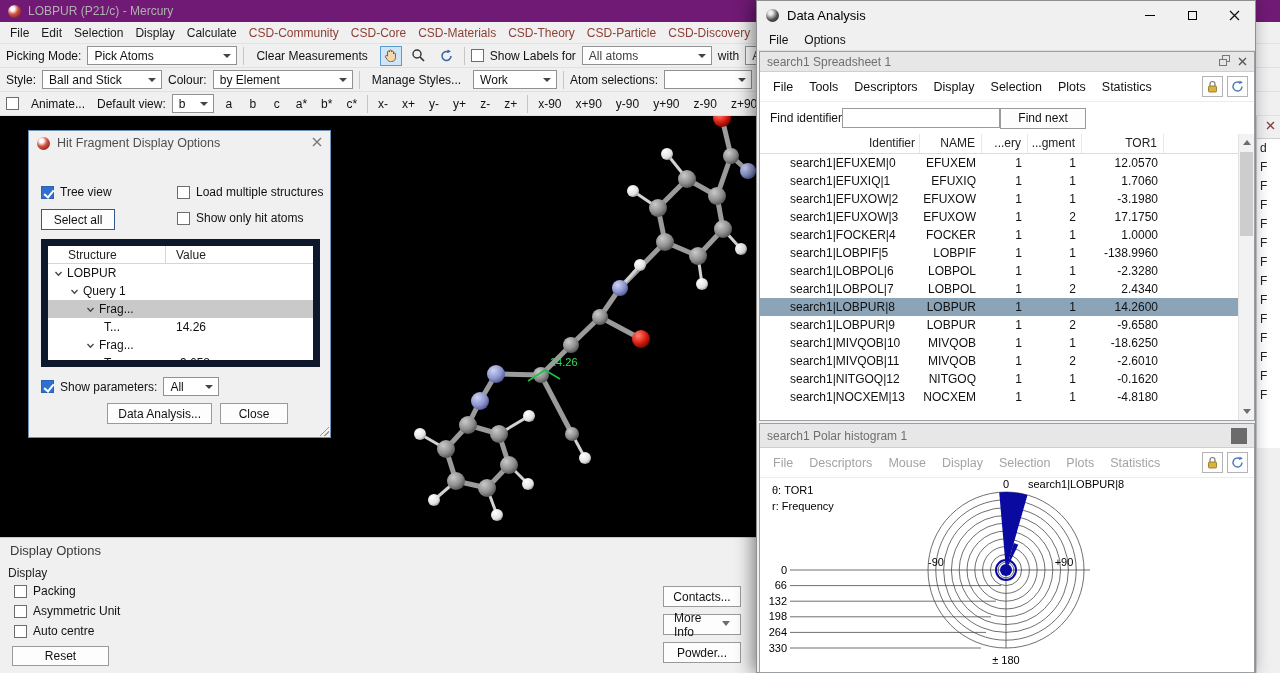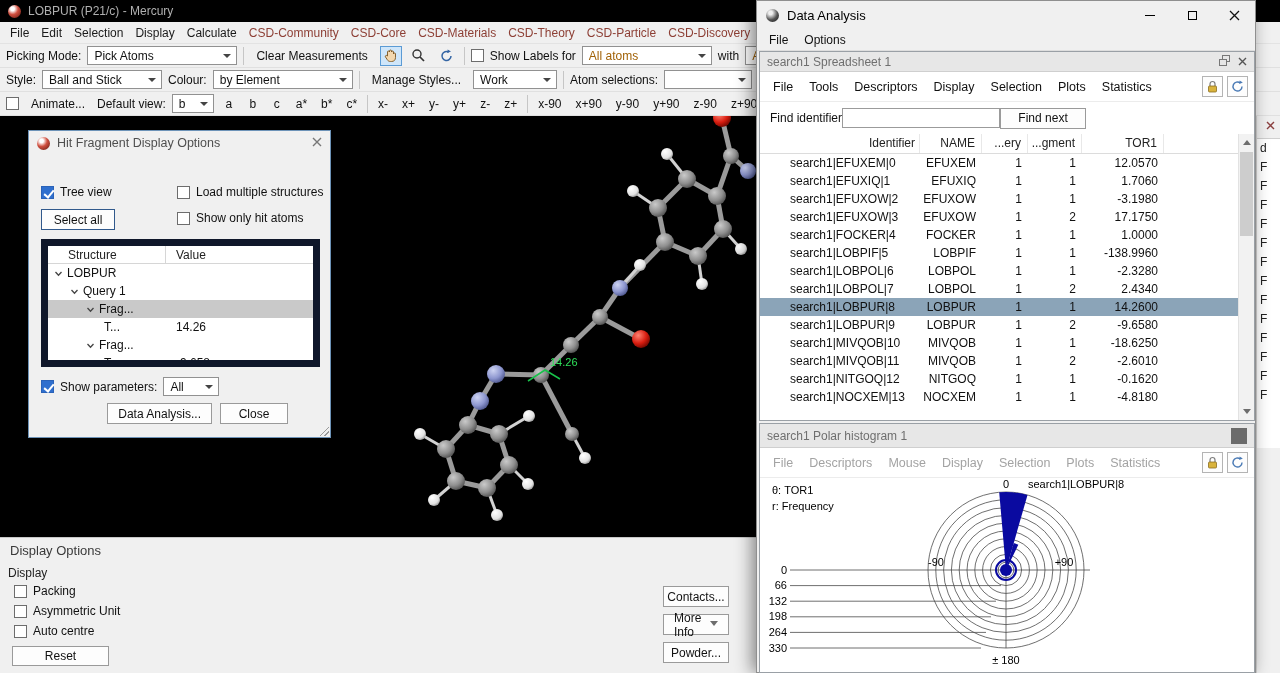--- a/index.html
+++ b/index.html
@@ -1,31 +1,31 @@
 <!DOCTYPE html>
 <html><head>
 <meta charset="utf-8">
 <style>
 * { margin:0; padding:0; box-sizing:border-box; }
 body { font-family:"Liberation Sans", sans-serif; background:#ddd; }
 #screen { position:relative; width:1280px; height:673px; overflow:hidden; background:#f0f0f0; font-size:12px; color:#111; }
 
 
 #mercury { position:absolute; inset:0; }
-.m-titlebar { height:22px; background:#000000; color:#b0b0b0; display:flex; align-items:center; gap:7px; padding:0 8px; font-size:12px; }
+.m-titlebar { height:22px; background:#701a75; color:#b0b0b0; display:flex; align-items:center; gap:7px; padding:0 8px; font-size:12px; }
 .m-appicon { width:13px; height:13px; border-radius:50%; flex:none;
   background:radial-gradient(circle at 35% 30%, #fff 0 15%, #d05040 45%, #5a120a 100%); }
 .m-menubar { height:22px; background:#f0f0f0; display:flex; align-items:center; padding:0 4px; border-bottom:1px solid #e3e3e3; }
 .menugroup { display:contents; }
 .m-menu { padding:2px 6px; color:#1a1a1a; white-space:nowrap; }
 .m-menu.csd { color:#8d3f35; }
 .m-toolbar { height:24px; background:#f0f0f0; display:flex; align-items:center; gap:6px; padding:0 6px; border-bottom:1px solid #e0e0e0; white-space:nowrap; overflow:hidden; }
 .combo { background:#fff; border:1px solid #919191; height:19px; display:inline-flex; align-items:center; padding:0 20px 0 6px; position:relative; font-size:12px; flex:none; }
 .combo::after { content:""; position:absolute; right:5px; top:7px; border:4px solid transparent; border-top-color:#444; }
-.combo.disabled { color:#a16207; }
+.combo.disabled { color:#404040; }
 .tflat { padding:2px 6px; color:#111; }
 .vsep { width:1px; height:18px; background:#c6c6c6; flex:none; }
 .cb { width:13px; height:13px; border:1px solid #6d6d6d; background:#fff; display:inline-block; position:relative; flex:none; }
 .cb.checked { background:#2f6fce; border-color:#2a62b8; }
 .cb.checked::after { content:""; position:absolute; left:4px; top:1px; width:4px; height:8px; border:solid #fff; border-width:0 2px 2px 0; transform:rotate(40deg); }
 .icbtn { width:22px; height:20px; display:inline-flex; align-items:center; justify-content:center; flex:none; }
 .icbtn.toggled { background:#cfe6fa; border:1px solid #5b9bd5; }
 .axbtn { padding:2px 4px; min-width:18px; text-align:center; color:#111; flex:none; }
 .lbl { color:#111; flex:none; }
 
@@ -55,21 +55,21 @@
 
 
 .m-bottom { position:relative; height:136px; background:#f0f0f0; border-top:1px solid #c8c8c8; }
 .do-title { position:absolute; left:10px; top:5px; font-size:13px; color:#3a3a3a; }
 .do-section { position:absolute; left:8px; top:28px; font-size:12px; color:#222; }
 .do-cbrow { position:absolute; left:14px; display:flex; gap:6px; align-items:center; font-size:12px; }
 .do-list { position:absolute; left:118px; top:45px; width:540px; height:80px; background:#fbfbfb; border:1px solid #a5a5a5; font-size:12px; }
 .do-lrow { display:flex; align-items:center; height:20px; gap:8px; padding:0 6px; }
 .do-lrow.hl { background:#d7d7d7; }
 .do-lname { width:96px; }
-.do-btncol .btn { position:absolute; left:663px; width:66px; height:21px; }
+.do-btncol .btn { position:absolute; left:663px; width:78px; height:21px; }
 
 
 #right-strip { position:absolute; left:1256px; top:116px; width:24px; height:557px; background:#f0f0f0; border-left:1px solid #d2d2d2; z-index:4; }
 .strip-panel { position:absolute; top:22px; left:0; right:0; height:310px; background:#fff; border-top:1px solid #cfcfcf; padding:2px 0 0 3px; font-size:12px; color:#222; }
 .strip-item { height:19px; }
 .strip-close { position:absolute; top:3px; right:5px; }
 
 
 #da { position:absolute; left:756px; top:0; width:500px; height:673px; background:#f0f0f0; border:1px solid #8f8f8f; box-shadow:-4px 0 16px rgba(0,0,0,.45); z-index:10; }
 .da-titlebar { height:28px; display:flex; align-items:center; gap:8px; padding-left:9px; }

